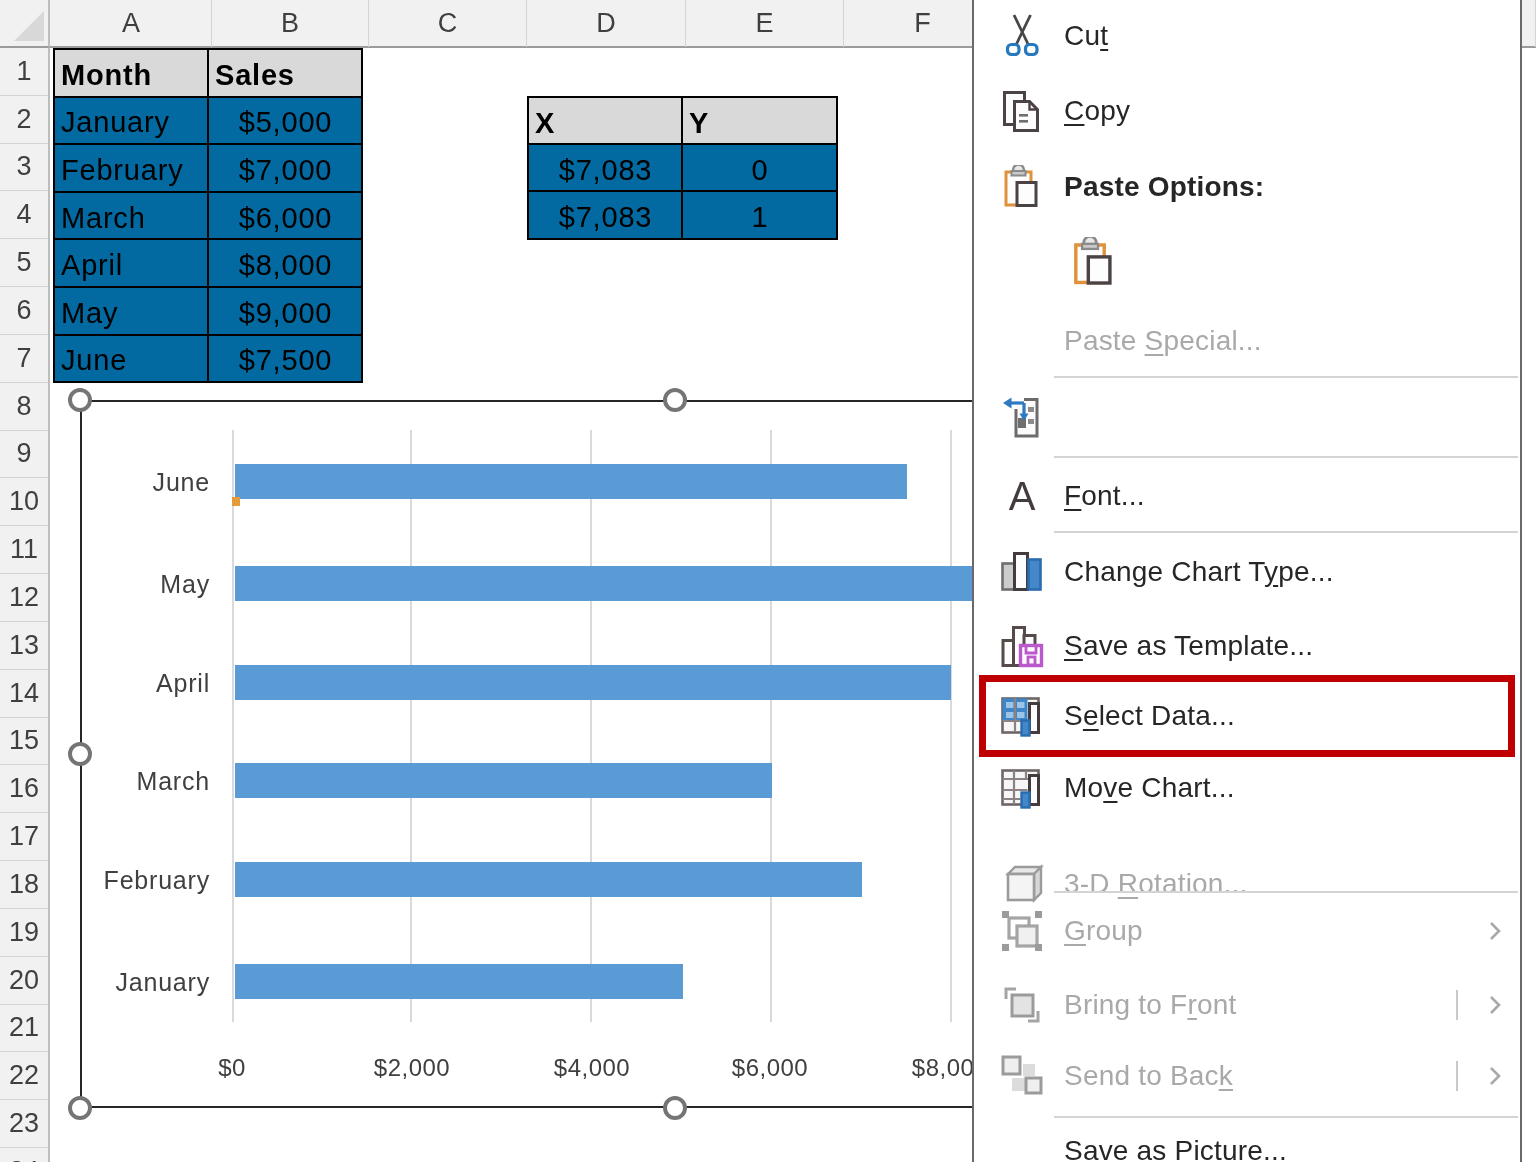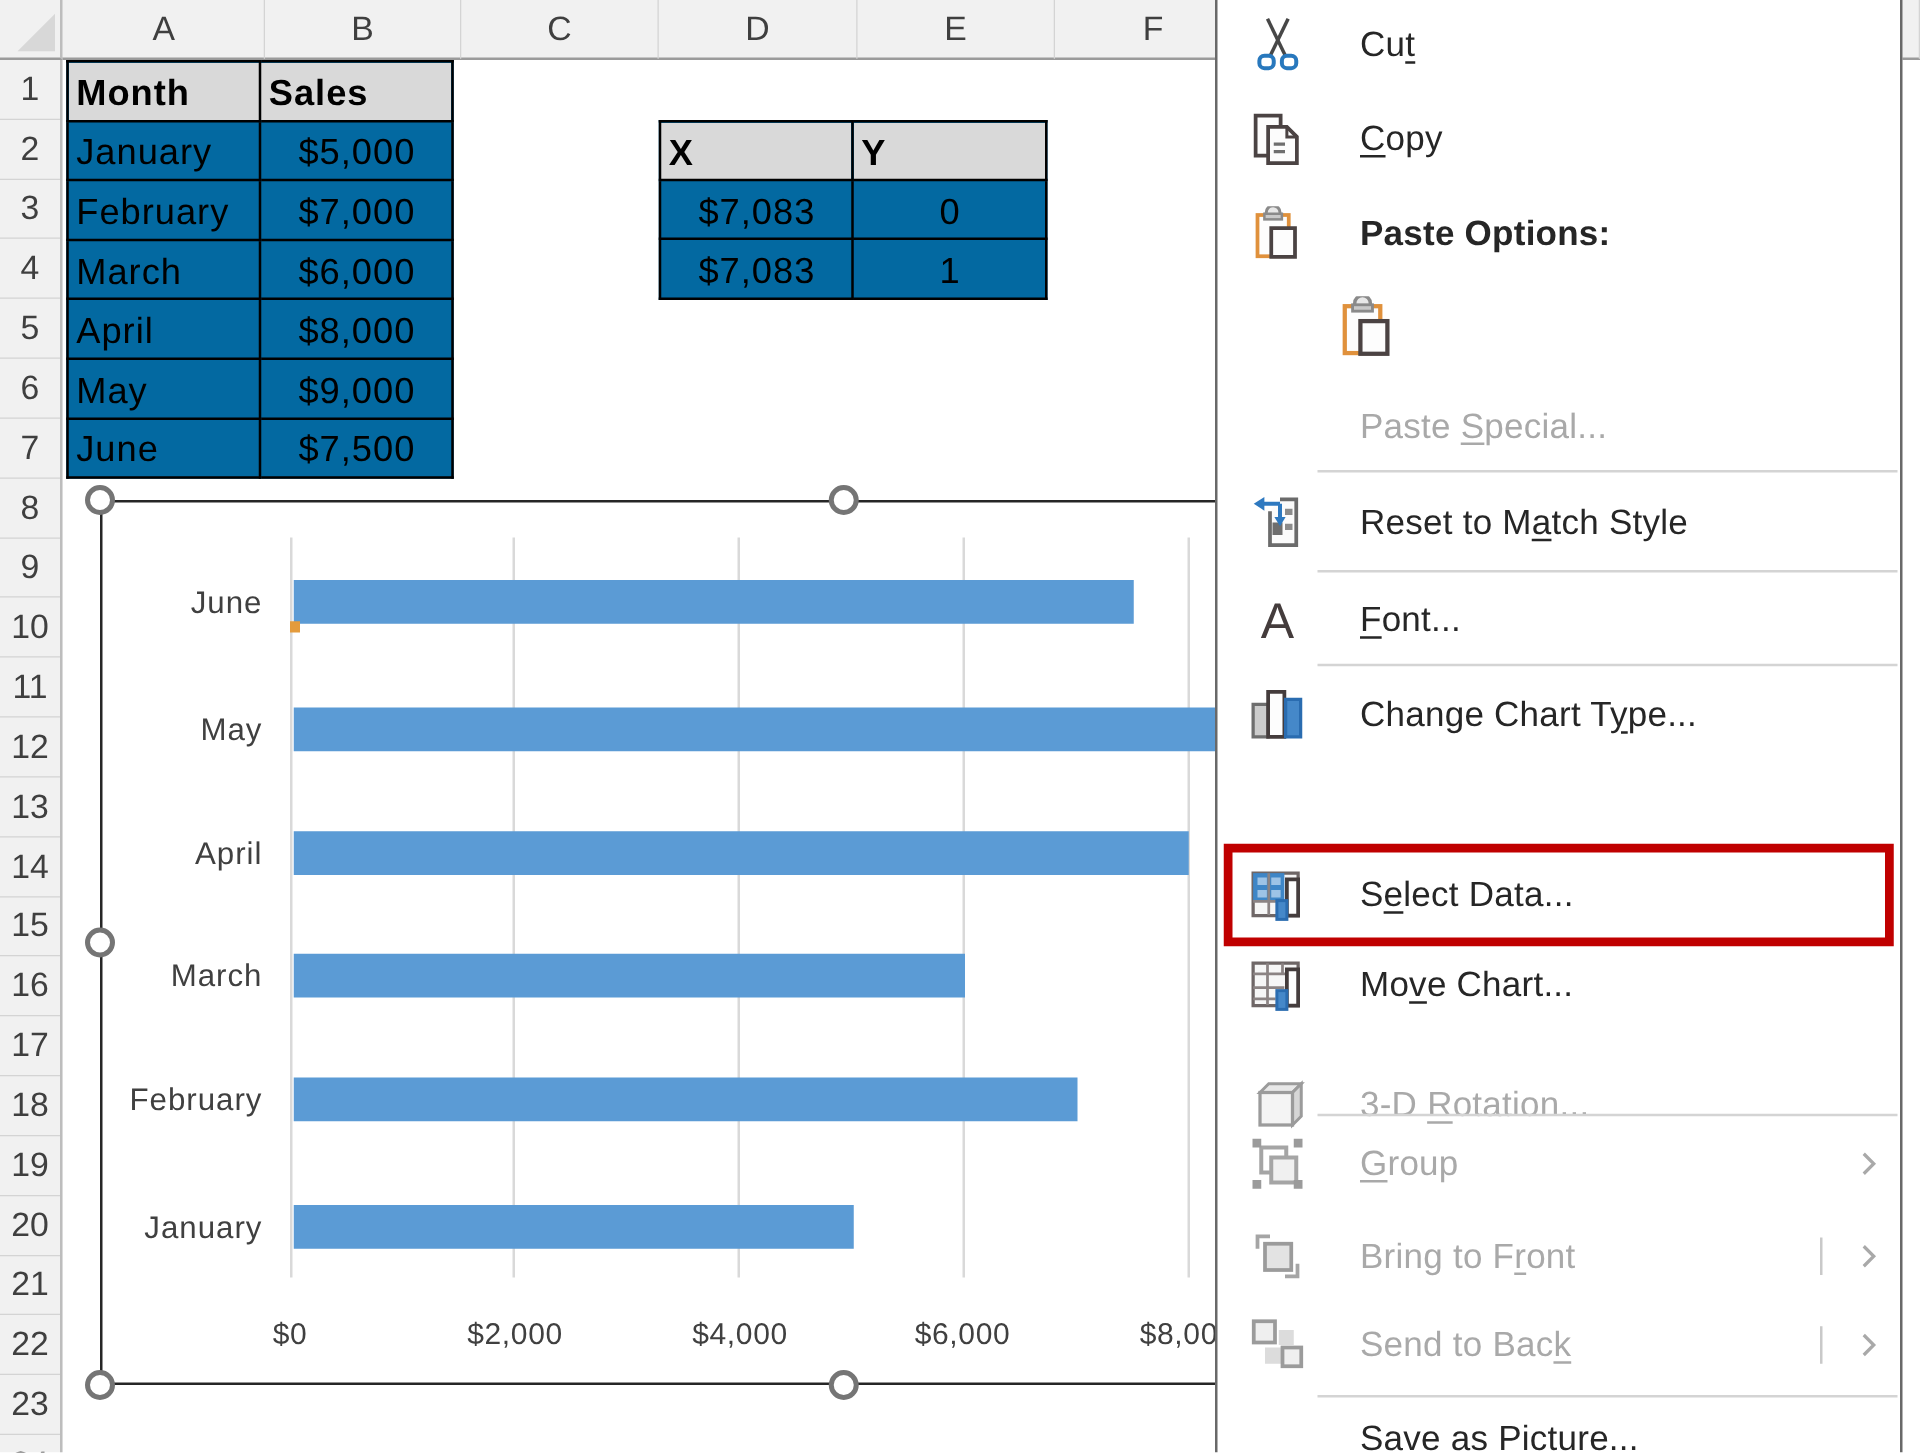--- a/index.html
+++ b/index.html
@@ -22,21 +22,21 @@
          border:2.5px solid #262626;box-sizing:border-box;}
   .gl{position:absolute;top:27.5px;width:2px;height:592px;background:#d9d9d9;}
   .bar{position:absolute;background:#5b9bd5;height:35px;}
   .cat{position:absolute;left:-2px;width:130px;text-align:right;font-size:25px;letter-spacing:0.8px;color:#404040;}
   .vax{position:absolute;top:652px;width:160px;text-align:center;font-size:24px;letter-spacing:0.5px;color:#404040;}
   .handle{position:absolute;width:16px;height:16px;background:#fff;border:4px solid #757575;border-radius:50%;}
   #menu{left:972px;top:0;width:550px;height:1162px;background:#fff;
         border-left:2px solid #696969;border-right:2px solid #696969;box-sizing:border-box;}
   .mi{position:absolute;left:0;width:100%;height:72px;}
   .mi .txt{position:absolute;left:90px;top:50%;transform:translateY(-50%);
-           font-size:28px;color:#262626;white-space:nowrap;letter-spacing:0.2px;margin-left:24px;}
+           font-size:28px;color:#262626;white-space:nowrap;letter-spacing:0.2px;}
   .mi.dis .txt{color:#a9a9a9;}
   .mi .ic{position:absolute;left:26px;top:50%;transform:translateY(-50%);width:44px;height:44px;}
   .msep{position:absolute;left:80px;width:464px;height:2px;background:#d4d4d4;}
   .mi u{text-decoration:underline;text-underline-offset:4px;}
   .arr{position:absolute;right:18px;top:50%;transform:translateY(-50%);}
   .pipe{position:absolute;right:62px;top:50%;transform:translateY(-50%);width:2px;height:30px;background:#c9c9c9;}
   #redbox{left:979px;top:675px;width:536px;height:82px;border:7px solid #c00000;box-sizing:border-box;}
 </style>
 </head>
 <body>
@@ -205,35 +205,45 @@
 <rect x="28" y="11" width="6" height="5" fill="#8b8b8b"></rect>
 <rect x="28" y="23" width="6" height="5" fill="#8b8b8b"></rect>
 <rect x="18" y="22" width="8" height="10" fill="#6e6e6e"></rect>
 <g fill="none" stroke="#2e79c0" stroke-width="3.2">
 <path d="M24 7 H10"></path>
             <path d="M24 7 V19"></path>
           </g>
 <path d="M11.5 1.5 L3 7 L11.5 12.5 z" fill="#2e79c0"></path>
 <path d="M19.5 17.5 L24 25 L28.5 17.5 z" fill="#2e79c0"></path>
 </svg></span>
-      <span class="txt">Reset to M<u>a</u>tch Style</span>
     </div>
 <div class="mi " style="top:460px;">
       <span class="ic"><svg width="44" height="44" viewBox="0 0 44 44">
 <text x="22" y="36" text-anchor="middle" font-family="Liberation Sans" font-size="40" fill="#443c3c">A</text>
 </svg></span>
       <span class="txt"><u>F</u>ont...</span>
     </div>
 <div class="mi " style="top:536px;padding-left:28px;">
       <span class="ic"><svg width="44" height="44" viewBox="0 0 44 44">
 <rect x="2.5" y="13.5" width="12" height="26" fill="#ccc" stroke="#6e6e6e" stroke-width="2.6"></rect>
 <rect x="14.5" y="3.5" width="13" height="36" fill="#fdfdfd" stroke="#443c3c" stroke-width="3"></rect>
 <rect x="28.5" y="9.5" width="12" height="30" fill="#4588c9" stroke="#2a6cb0" stroke-width="2.6"></rect>
 </svg></span>
       <span class="txt">Change Chart T<u>y</u>pe...</span>
+    </div>
+<div class="mi " style="top:610px;">
+      <span class="ic"><svg width="44" height="44" viewBox="0 0 44 44">
+<rect x="3" y="16.5" width="11" height="25" fill="#fdfdfd" stroke="#554b4b" stroke-width="3"></rect>
+<rect x="13.5" y="3.5" width="11" height="38" fill="#fdfdfd" stroke="#554b4b" stroke-width="3"></rect>
+<rect x="24" y="11.5" width="11" height="12" fill="#fdfdfd" stroke="#554b4b" stroke-width="3"></rect>
+<rect x="20.5" y="21.5" width="21" height="20" fill="#fdfdfd" stroke="#bb58cb" stroke-width="3.4"></rect>
+<path d="M26 22 v7 h10 v-7" fill="none" stroke="#bb58cb" stroke-width="2.8"></path>
+<rect x="28" y="33" width="7" height="8" fill="none" stroke="#bb58cb" stroke-width="2.8"></rect>
+</svg></span>
+      <span class="txt"><u>S</u>ave as Template...</span>
     </div>
 <div class="mi " style="top:680px;">
       <span class="ic"><svg width="44" height="44" viewBox="0 0 44 44">
 <rect x="2.5" y="4.5" width="36" height="34" fill="#f6f6f6" stroke="#6e6666" stroke-width="2.6"></rect>
 <rect x="2.5" y="4.5" width="25" height="22" fill="#3e86c7"></rect>
 <g fill="#9dc3e6">
             <rect x="6" y="8" width="7.5" height="6"></rect>
             <rect x="17" y="8" width="7.5" height="6"></rect>
 <rect x="6" y="18" width="7.5" height="6"></rect>
             <rect x="17" y="18" width="7.5" height="6"></rect>

